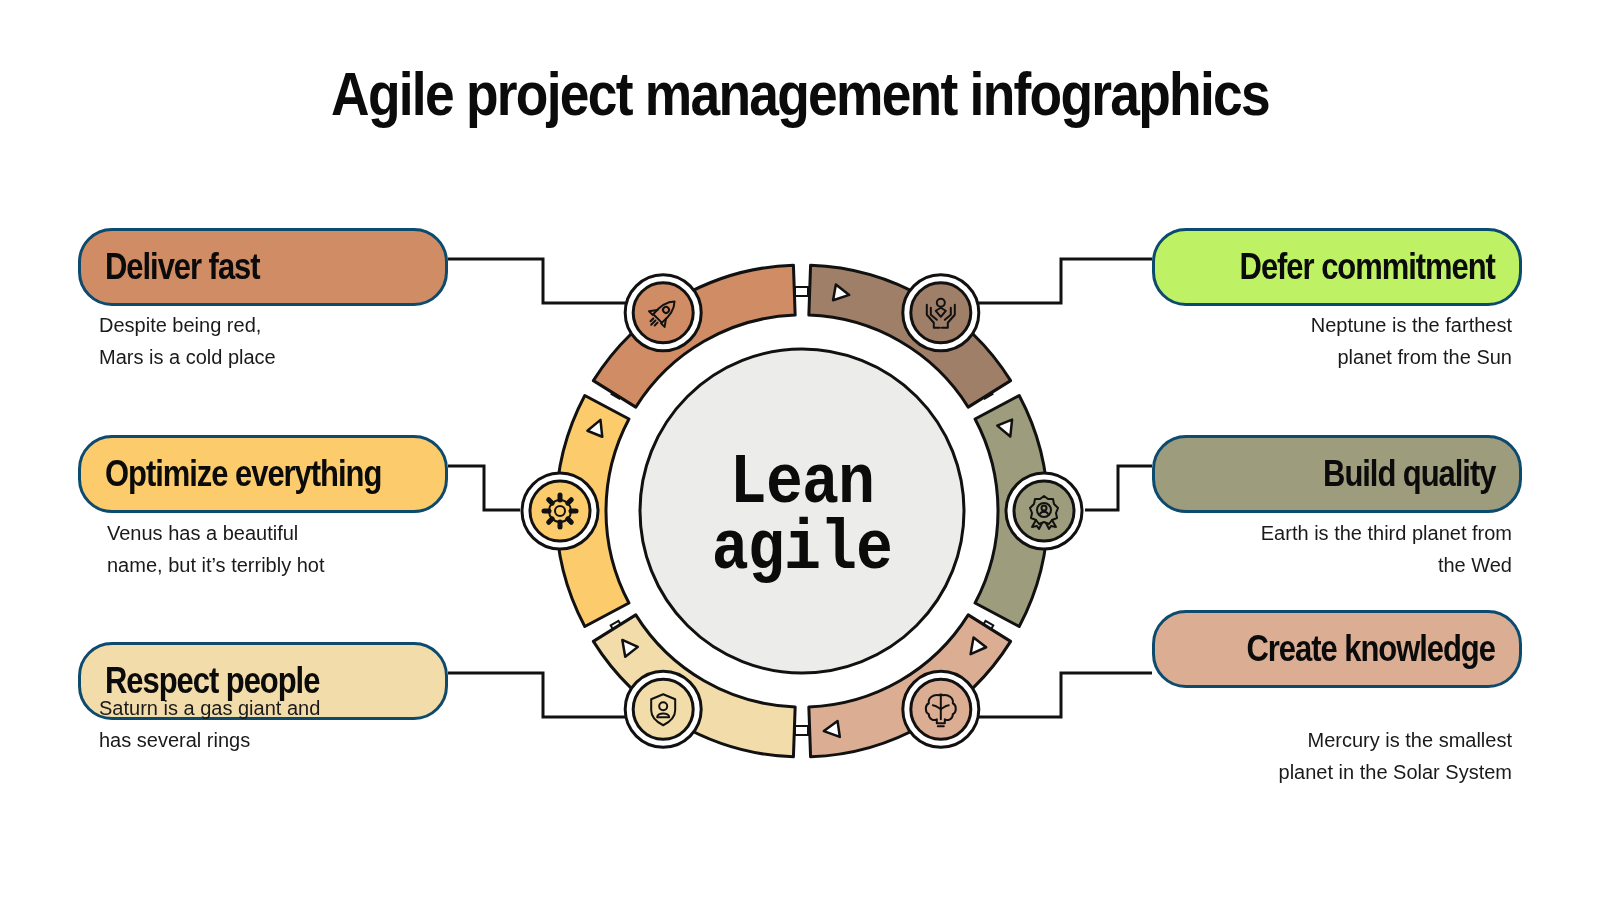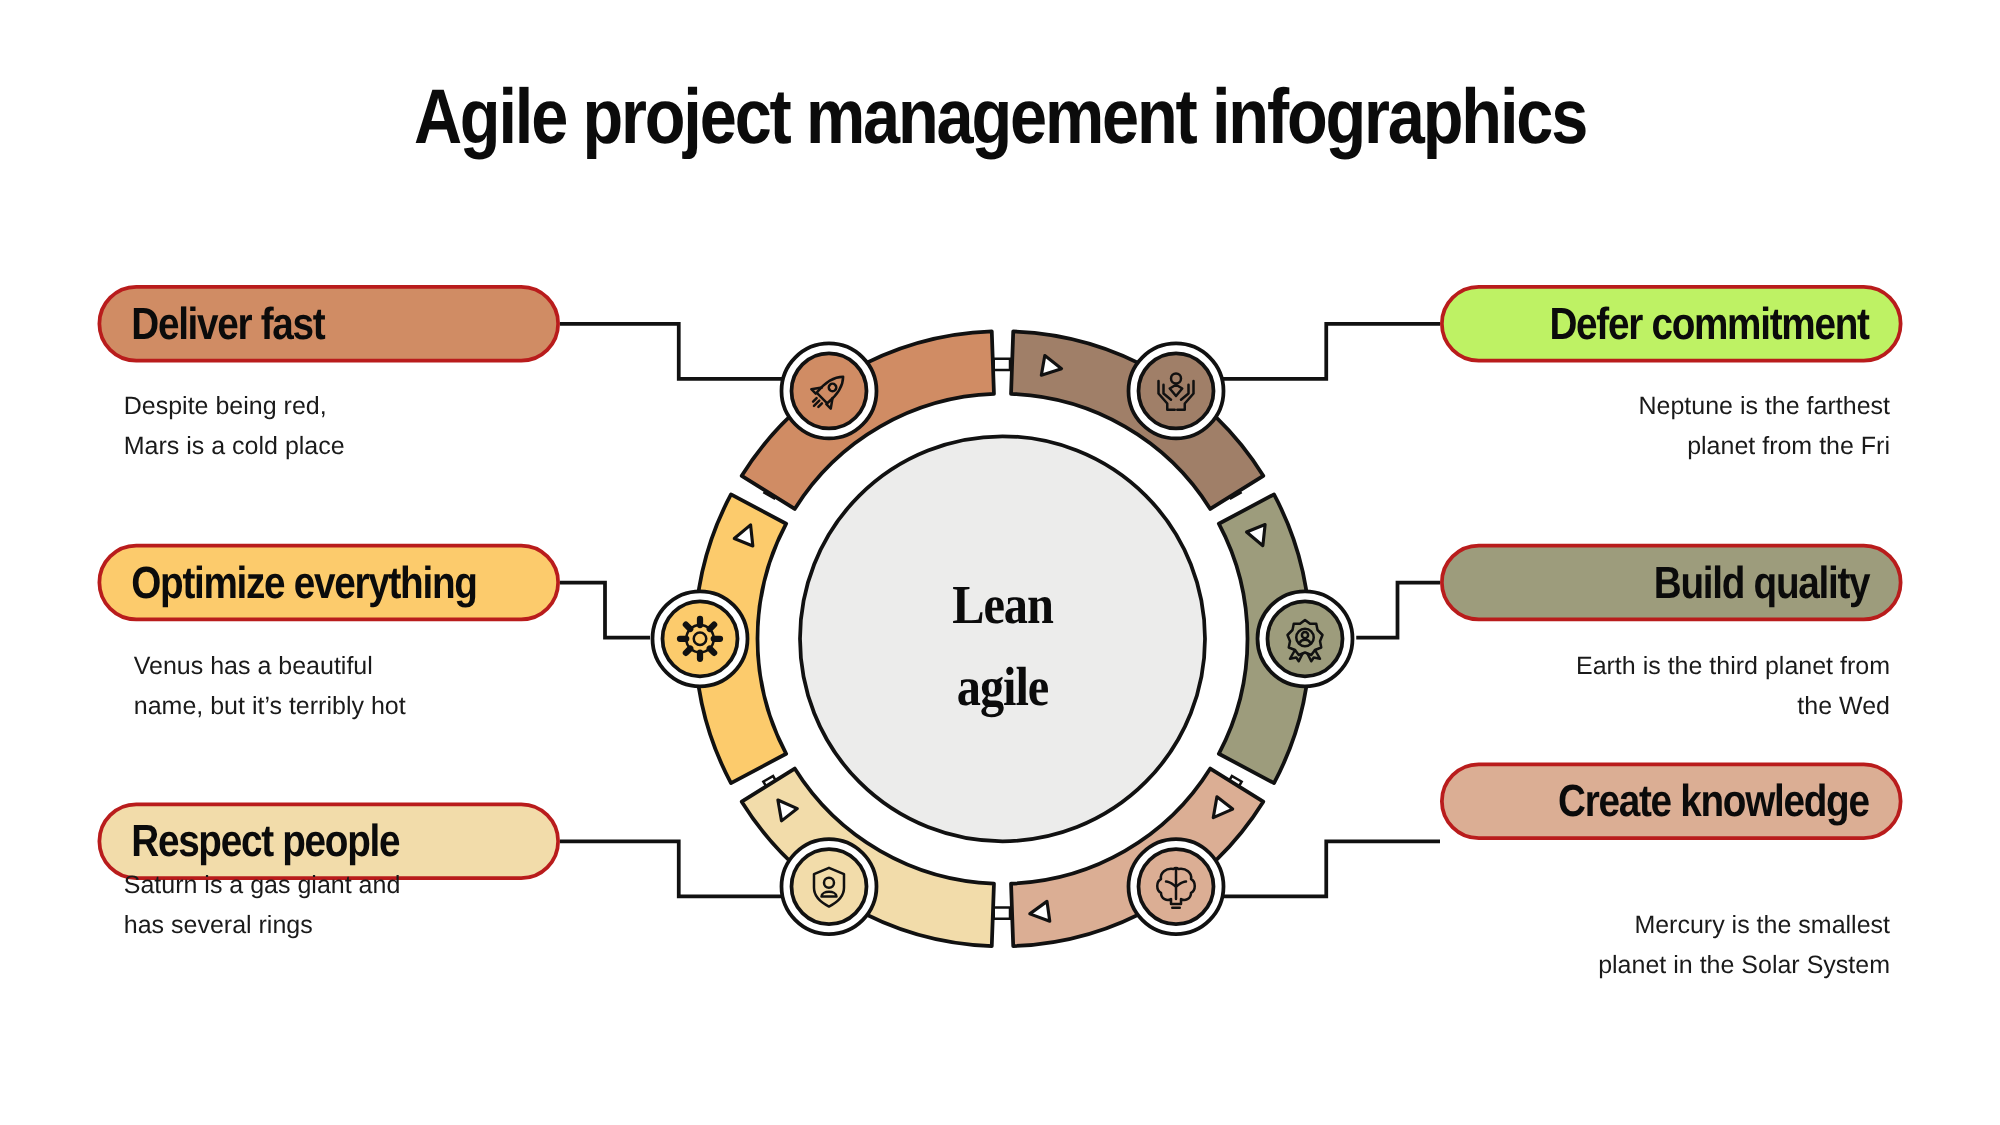--- a/index.html
+++ b/index.html
@@ -2,34 +2,34 @@
 <html><head>
 <meta charset="utf-8">
 <style>
   html, body { margin: 0; padding: 0; background: #ffffff; }
   body { width: 1600px; height: 900px; position: relative; overflow: hidden;
          font-family: "Liberation Sans", sans-serif; color: #111; }
   .title { position: absolute; left: 0; top: 58px; width: 1600px; text-align: center;
            font-family: "Liberation Sans", sans-serif; font-weight: 700; font-size: 62px;
            letter-spacing: -2px; transform: scaleX(0.86); transform-origin: center; color: #0b0b0b; }
   svg.diagram { position: absolute; left: 0; top: 0; }
-  .pill { position: absolute; height: 62px; width: 370px; border: 3px solid #b91c1c;
+  .pill { position: absolute; height: 78px; width: 370px; border: 3px solid #0c4a6e;
           border-radius: 34px; box-sizing: border-box; display: flex; align-items: center; text-align: center; }
   .pill.left { left: 78px; padding-left: 24px; justify-content: flex-start; }
   .pill.right { left: 1152px; padding-right: 24px; justify-content: flex-end; }
   .pill-label { font-family: "Liberation Sans", sans-serif; font-weight: 700; font-size: 36px;
                 letter-spacing: -1.2px; color: #0b0b0b; display: inline-block; transform: scaleX(0.86); }
   .pill.left .pill-label { transform-origin: left center; }
   .pill.right .pill-label { transform-origin: right center; }
   .desc { position: absolute; font-family: "Liberation Sans", sans-serif; font-size: 20px;
           line-height: 32px; color: #1a1a1a; white-space: pre-line; }
   .desc.left { text-align: left; }
   .desc.right { text-align: right; }
   .center-text { position: absolute; left: 645px; top: 445px; width: 280px; text-align: center;
-                 font-family: Liberation Serif, serif; font-weight: 700; font-size: 44px;
+                 font-family: Liberation Mono, monospace; font-weight: 700; font-size: 70px;
                  line-height: 66px; letter-spacing: -1px; color: #0b0b0b; }
   .center-text span { display: block; transform: scaleX(0.88); }
 </style>
 </head>
 <body>
 
 <div class="title">Agile project management infographics</div>
 
 <svg class="diagram" width="1600" height="900" viewBox="0 0 1600 900">
 
@@ -167,21 +167,21 @@
 <div class="pill left" style="top: 642px; background: rgb(242, 220, 170);">
   <span class="pill-label">Respect people</span>
 </div>
 <div class="desc left" style="left:99px;top:692px;">Saturn is a gas giant and
 has several rings</div>
 
 <div class="pill right" style="top: 228px; background: #bef264;">
   <span class="pill-label">Defer commitment</span>
 </div>
 <div class="desc right" style="right:88px;top:309px;">Neptune is the farthest
-planet from the Fri</div>
+planet from the Sun</div>
 
 <div class="pill right" style="top: 435px; background: rgb(157, 156, 124);">
   <span class="pill-label">Build quality</span>
 </div>
 <div class="desc right" style="right:88px;top:517px;">Earth is the third planet from
 the Wed</div>
 
 <div class="pill right" style="top: 610px; background: rgb(219, 174, 148);">
   <span class="pill-label">Create knowledge</span>
 </div>

